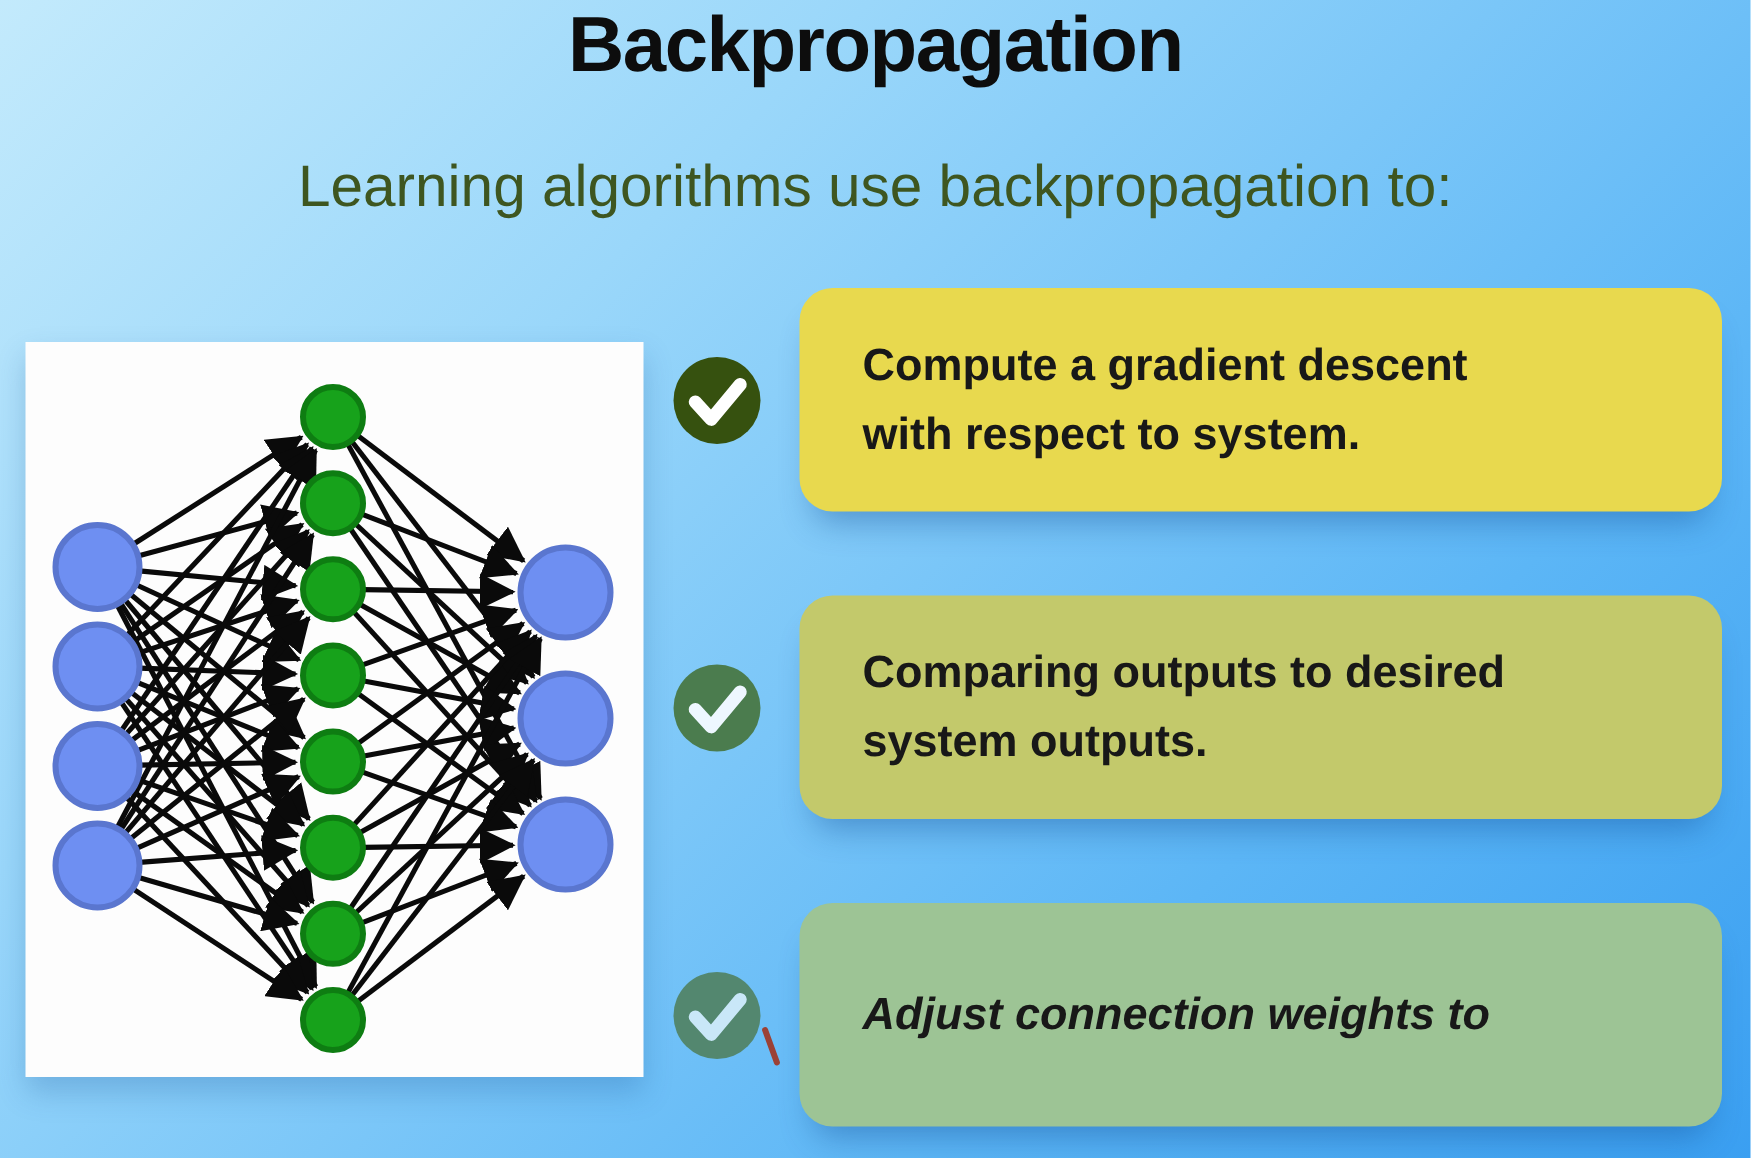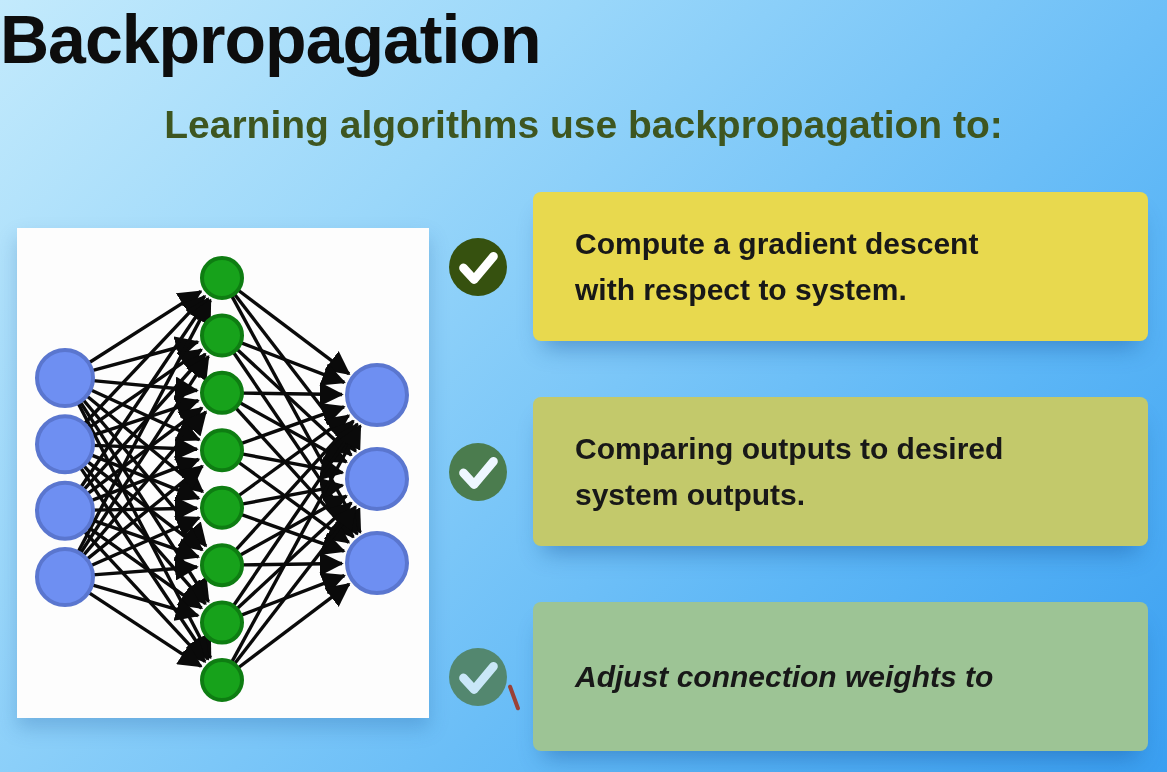--- a/index.html
+++ b/index.html
@@ -12,35 +12,35 @@
     position: relative;
     width: 1167px;
     height: 772px;
     background: linear-gradient(135deg, #c3eafc 0%, #9ad7fa 30%, #5cb6f6 72%, #3a9ff1 100%);
   }
   .page-title {
     position: absolute;
     top: 2px;
     left: 0;
     width: 100%;
-    text-align: left;
-    font-size: 68px;
+    text-align: center;
+    font-size: 52px;
     font-weight: 800;
     letter-spacing: -1px;
     color: #0d0d0d;
     line-height: 1.1;
   }
   .page-subtitle {
     position: absolute;
     top: 102px;
     left: 0;
     width: 100%;
     text-align: center;
     font-size: 39px;
-    font-weight: 700;
+    font-weight: 400;
     color: #3e5620;
     line-height: 1.2;
   }
   .nn-panel {
     position: absolute;
     left: 17px;
     top: 228px;
     width: 412px;
     height: 490px;
     background: #fdfdfd;
@@ -68,21 +68,21 @@
     border-radius: 50%;
     margin-right: 26px;
     display: flex;
     align-items: center;
     justify-content: center;
   }
   .check svg { width: 58px; height: 58px; }
   .bubble {
     flex: 1;
     height: 100%;
-    border-radius: 8px;
+    border-radius: 22px;
     display: flex;
     flex-direction: column;
     justify-content: center;
     padding-left: 42px;
     padding-right: 20px;
     box-shadow: 0 16px 22px -10px rgba(20, 80, 150, 0.45);
   }
   .bubble .line {
     font-size: 30px;
     font-weight: 700;

